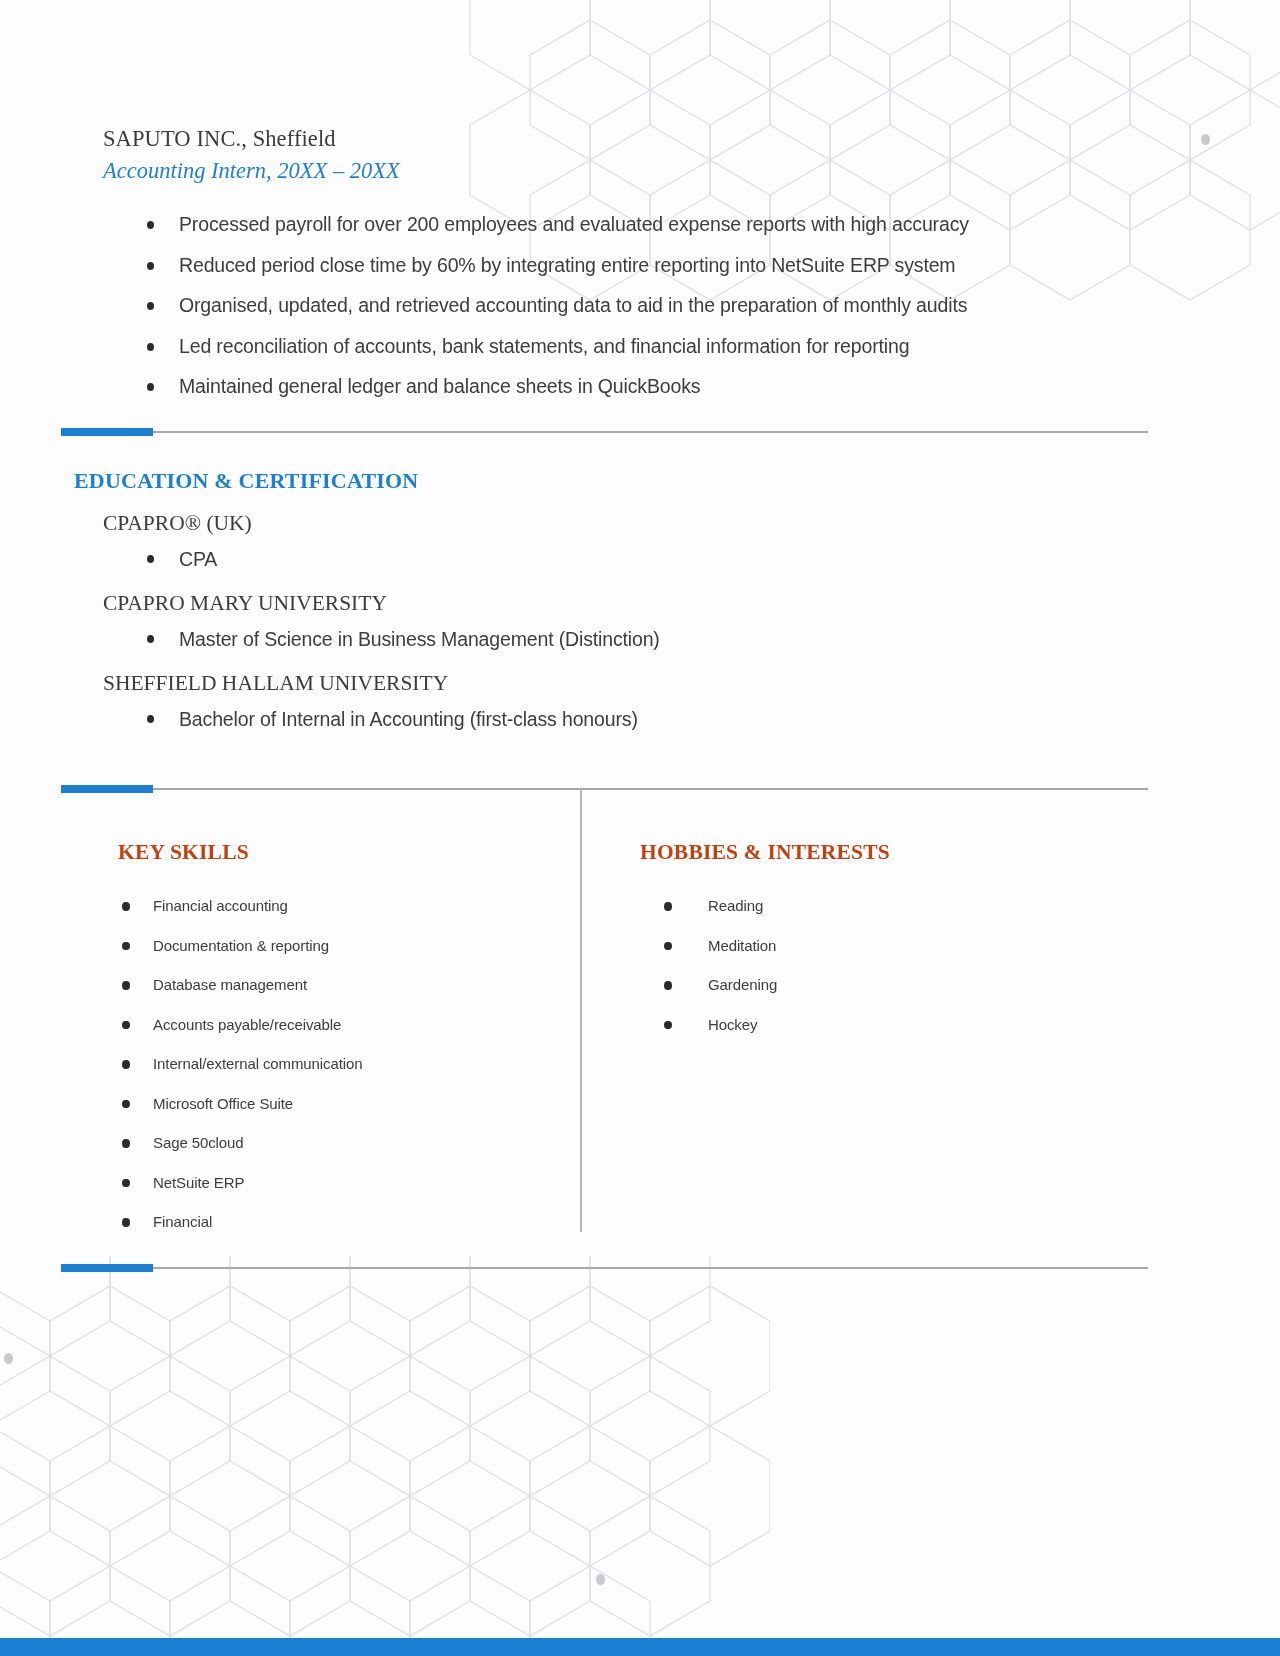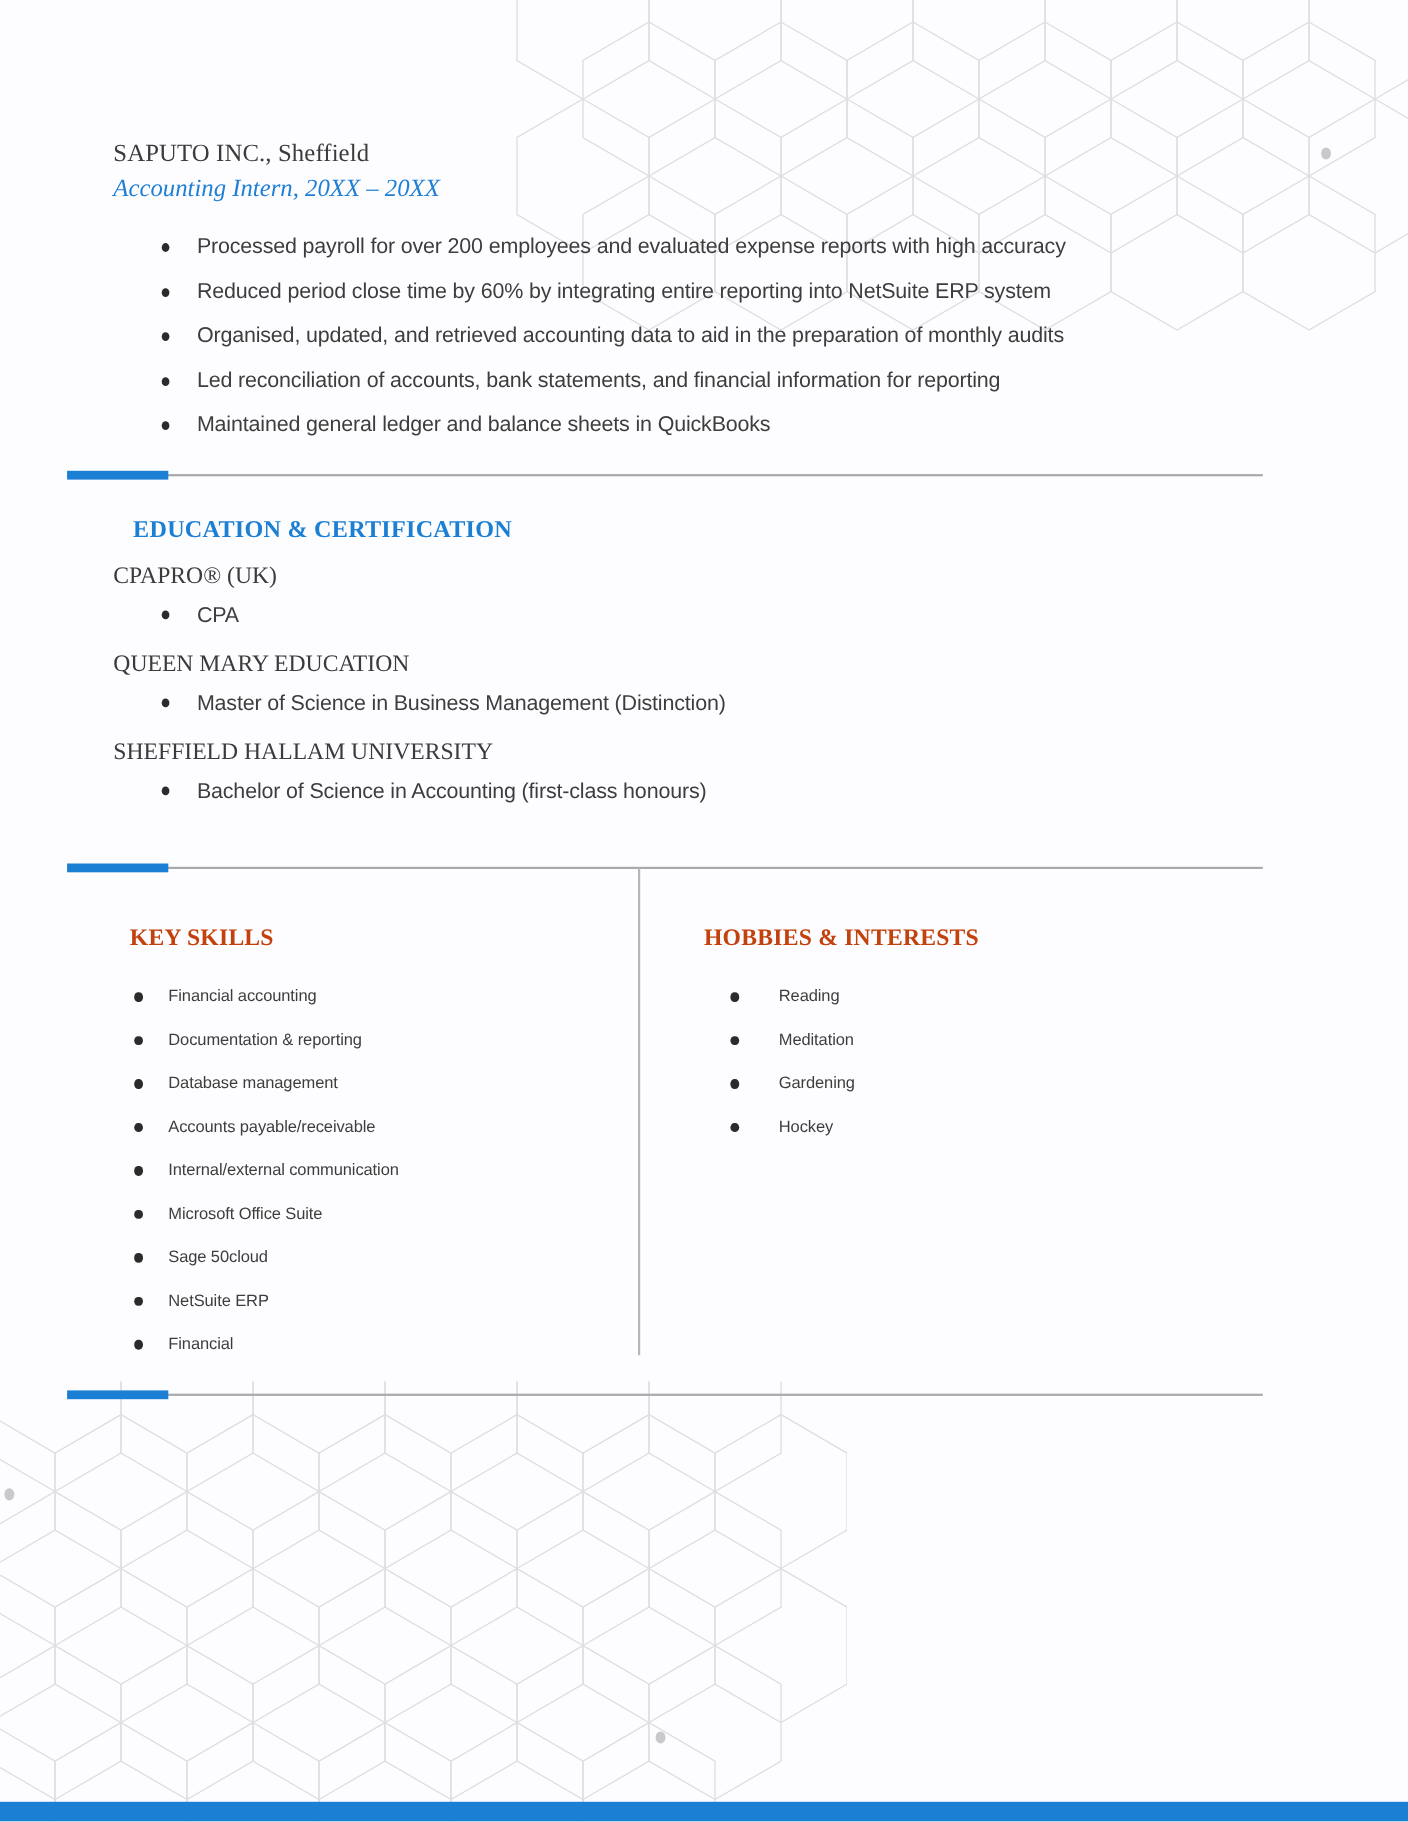--- a/index.html
+++ b/index.html
@@ -330,39 +330,39 @@
       <li>Led reconciliation of accounts, bank statements, and financial information for reporting</li>
       <li>Maintained general ledger and balance sheets in QuickBooks</li>
     </ul>
   </div>
 
   <div class="divider" style="top:428px;">
     <div class="rule"></div>
     <div class="stub"></div>
   </div>
 
-  <div class="section-heading" style="left:74px; top:468px;margin-left:47px;">EDUCATION &amp; CERTIFICATION</div>
+  <div class="section-heading" style="left:74px; top:468px;">EDUCATION &amp; CERTIFICATION</div>
 
   <div class="edu-block">
     <div class="edu-entry">
       <div class="edu-inst">CPAPRO® (UK)</div>
       <ul class="bullets edu-bullets">
         <li>CPA</li>
       </ul>
     </div>
     <div class="edu-entry">
-      <div class="edu-inst">QUEEN MARY EDUCATION</div>
+      <div class="edu-inst">CPAPRO MARY UNIVERSITY</div>
       <ul class="bullets edu-bullets">
         <li>Master of Science in Business Management (Distinction)</li>
       </ul>
     </div>
     <div class="edu-entry">
       <div class="edu-inst">SHEFFIELD HALLAM UNIVERSITY</div>
       <ul class="bullets edu-bullets">
-        <li>Bachelor of Science in Accounting (first-class honours)</li>
+        <li>Bachelor of Internal in Accounting (first-class honours)</li>
       </ul>
     </div>
   </div>
 
   <div class="divider" style="top:785px;">
     <div class="rule"></div>
     <div class="stub"></div>
   </div>
 
   <div class="col-divider"></div>

